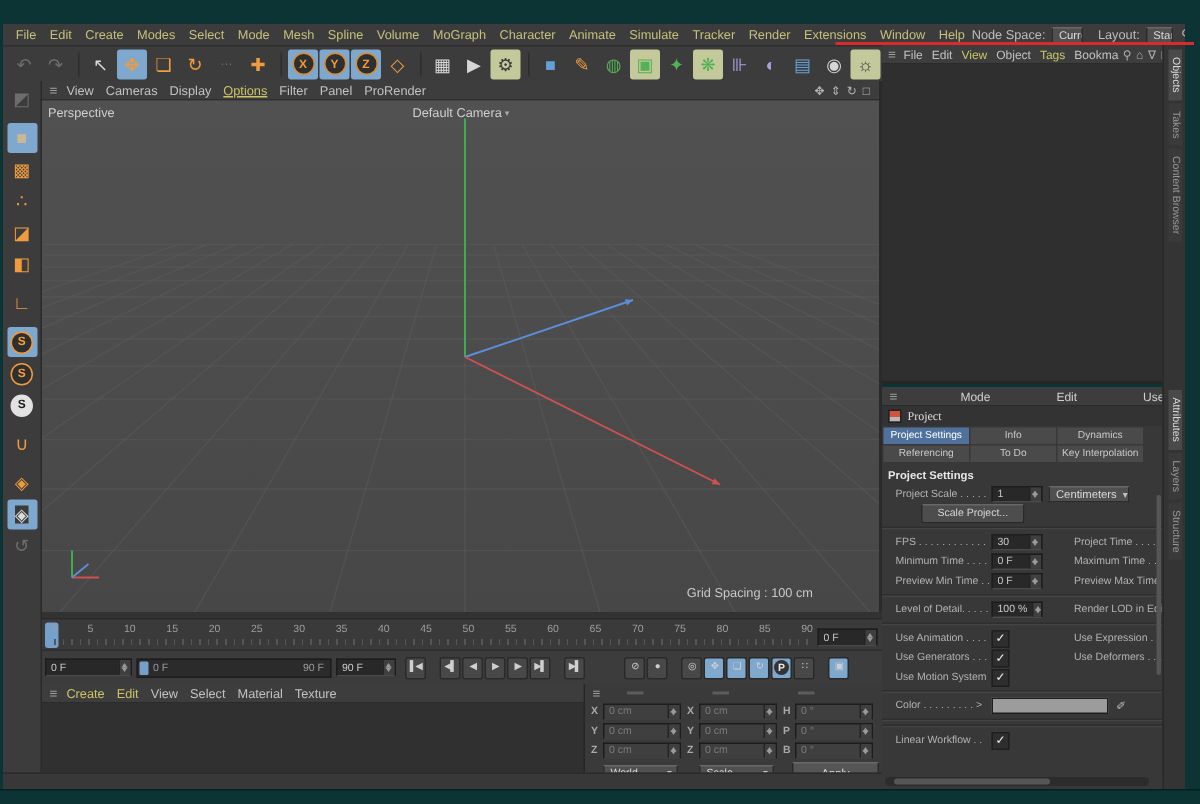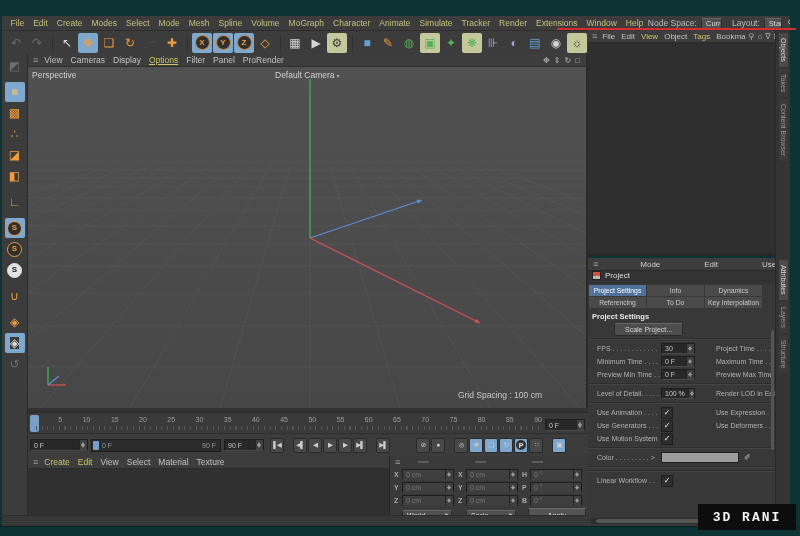--- a/index.html
+++ b/index.html
@@ -121,21 +121,21 @@
             color:#e0e0e0;font-size:7.5px;display:flex;align-items:center;justify-content:center;}
   
   .statusbar{position:absolute;left:2px;top:515px;width:786px;height:12px;background:#383838;border-top:1px solid #2b2b2b;box-sizing:border-box;}
   
   .om{position:absolute;left:588px;top:30px;width:187px;height:226px;background:#2f2f2f;box-sizing:border-box;border-bottom:2px solid #262626;}
   .om .panelmenu{padding-left:2px;overflow:hidden;}
   .om .panelmenu .mitem{padding:0 3px;font-size:8px;}
   .pmicons{margin-left:auto;display:flex;gap:3px;margin-right:2px;color:#b0b0b0;font-size:8px;flex:0 0 auto;}
   .am{position:absolute;left:588px;top:258px;width:187px;height:269px;background:#383838;box-sizing:border-box;overflow:hidden;}
   .am .panelmenu .mitem{font-size:8px;padding:0 4px;color:#cfcfcf;margin-left:36px;}
-  .objrow{display:flex;height:13px;padding-left:4px;font-size:8px;color:#dedede;background:#333;}
+  .objrow{display:flex;align-items:center;height:13px;padding-left:4px;font-size:8px;color:#dedede;background:#333;font-family:Liberation Serif, serif;}
   .projicon{width:9px;height:9px;margin-right:4px;background:linear-gradient(180deg,#d0523f 55%,#b8b8b8 55%);
             border:1px solid #222;box-sizing:border-box;}
   .atabs{display:flex;flex-wrap:wrap;gap:1px;padding:1px;width:177px;}
   .atab{width:57px;height:11px;background:#4a4a4a;color:#c9c9c9;font-size:6.8px;display:flex;
         align-items:center;justify-content:center;white-space:nowrap;overflow:hidden;}
   .atab.active{background:#50719c;color:#fff;}
   .asection{font-size:7.5px;font-weight:700;color:#e8e8e8;padding:3px 0 2px 4px;}
   .arow{position:relative;display:flex;align-items:center;height:13px;padding-left:9px;font-size:7px;}
   .albl{width:64px;color:#b2b2b2;white-space:nowrap;overflow:hidden;flex:0 0 auto;}
   .arow .fld{width:34px;height:11px;}
@@ -686,20 +686,30 @@
 
     <span class="atab active">Project Settings</span>
         <span class="atab">Info</span>
         <span class="atab">Dynamics</span>
         <span class="atab">Referencing</span>
         <span class="atab">To Do</span>
         <span class="atab">Key Interpolation</span>
       </div>
     <div class="asection">Project Settings</div>
 
+    <div class="arow">
+      <span class="albl">Project Scale . . . . .</span>
+      <span class="fld">
+          <span class="v">1</span>
+          <span class="stepper"></span>
+        </span>
+      <span class="dd unit">
+          <span class="v">Centimeters</span>
+        </span>
+    </div>
     <div class="arow centerrow">
       <span class="btn">Scale Project...</span>
     </div>
     <div class="adiv"></div>
 
     <div>
 
         <div class="arow">
           <span class="albl">FPS . . . . . . . . . . . .</span>
           <span class="fld">
@@ -791,14 +801,13 @@
     <div class="vtabs bottom">
 
     <span class="vtab active">Attributes</span>
         <span class="vtab">Layers</span>
         <span class="vtab">Structure</span>
       </div>
   </div>
 
   <div class="edge-r"></div>
   <div class="edge-b"></div>
-  <div class="watermark">3D RANI</div>
 </div>
 
 </body></html>

